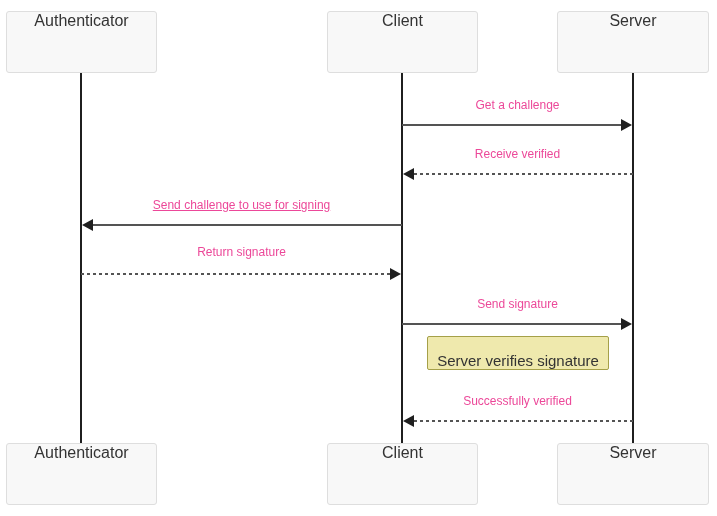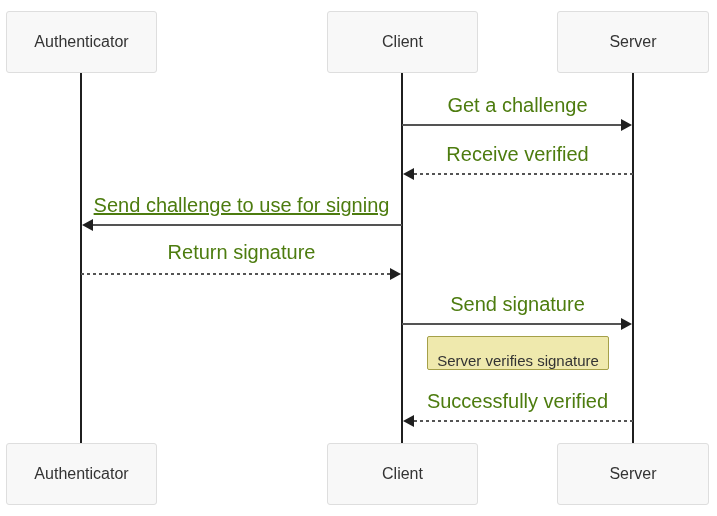--- a/index.html
+++ b/index.html
@@ -22,32 +22,32 @@
     background: #1f1f1f;
   }
   .actor {
     position: absolute;
     box-sizing: border-box;
     height: 62px;
     background: #f8f8f8;
     border: 1px solid #dedede;
     border-radius: 3px;
     display: flex;
-    align-items: center;
+    align-items: flex-start;
     justify-content: center;
     font-size: 16px;
     color: #333333;
   }
   .msg-label {
     position: absolute;
     height: 22px;
     line-height: 22px;
     text-align: center;
-    font-size: 20px;
-    color: #4d7c0f;
+    font-size: 12px;
+    color: #ec4899;
     white-space: nowrap;
   }
   .line-solid {
     position: absolute;
     height: 2px;
     background: #545454;
   }
   .line-dotted {
     position: absolute;
     height: 2px;

